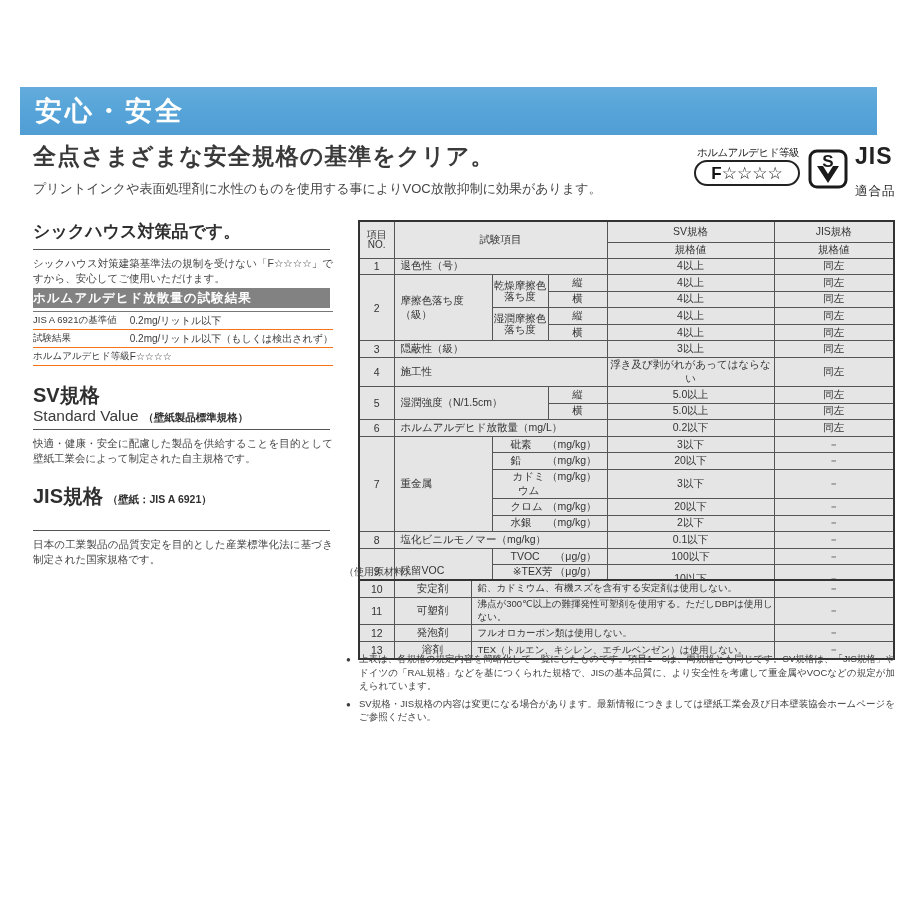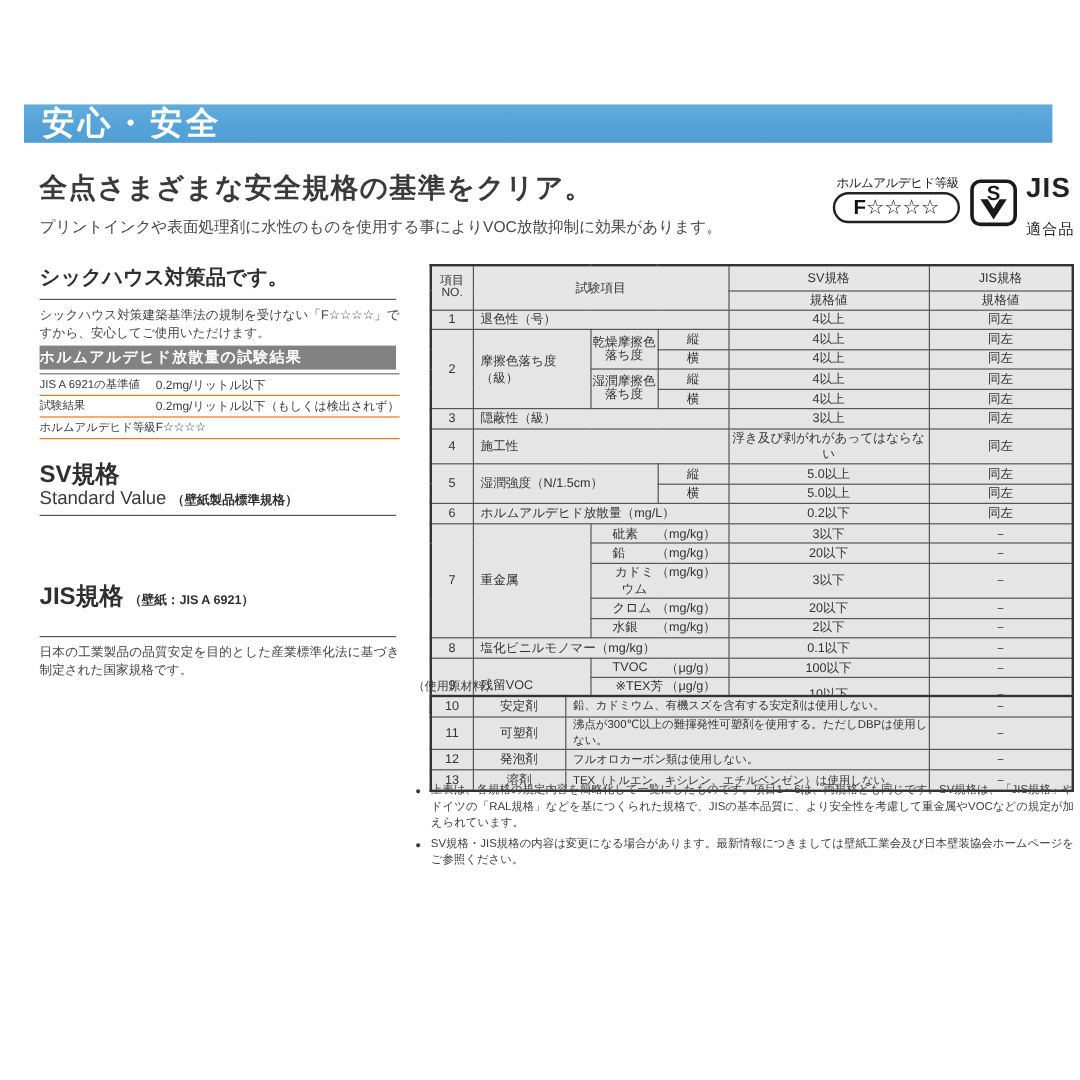--- a/index.html
+++ b/index.html
@@ -5,21 +5,21 @@
   * { margin:0; padding:0; box-sizing:border-box; }
   body { background:#fff; }
   #page {
     position:relative; width:900px; height:900px; background:#ffffff;
     font-family:"Liberation Sans","DejaVu Sans",sans-serif; color:#333;
     overflow:hidden;
   }
   .abs { position:absolute; }
 
   
-  .banner { left:20px; top:87px; width:857px; height:32px;
+  .banner { left:20px; top:87px; width:857px; height:48px;
     background:linear-gradient(180deg,#63acdc 0%,#55a3d8 55%,#509ed4 100%);
     display:flex; align-items:center; }
   .banner-title { color:#fff; font-size:27px; font-weight:bold; letter-spacing:3px; padding-left:15px; }
 
   
   .heading { left:33px; top:141px; font-size:23px; font-weight:bold; color:#3a3a3a; letter-spacing:1px; }
   .subheading { left:33px; top:180px; font-size:13px; color:#474747; }
 
   
   .f-label { left:694px; top:146px; width:108px; text-align:center; font-size:10.5px; color:#222; letter-spacing:-0.5px; }
@@ -118,20 +118,21 @@
       </tr>
     </tbody>
   </table>
 
   <div class="abs sec-title" style="left:33px; top:382px;">SV規格</div>
   <div class="abs" style="left:33px; top:407px;">
     <span class="latin-sub">Standard Value</span>
     <span class="sec-note">（壁紙製品標準規格）</span>
   </div>
   <div class="abs rule" style="top:429px;"></div>
+  <div class="abs para" style="top:436px;">快適・健康・安全に配慮した製品を供給することを目的として壁紙工業会によって制定された自主規格です。</div>
 
   <div class="abs" style="left:33px; top:483px;">
     <span class="sec-title">JIS規格</span>
     <span class="sec-note">（壁紙：JIS A 6921）</span>
   </div>
   <div class="abs rule" style="top:530px;"></div>
   <div class="abs para" style="top:537px;">日本の工業製品の品質安定を目的とした産業標準化法に基づき制定された国家規格です。</div>
 
   <table class="abs grid main-table">
     <colgroup>

